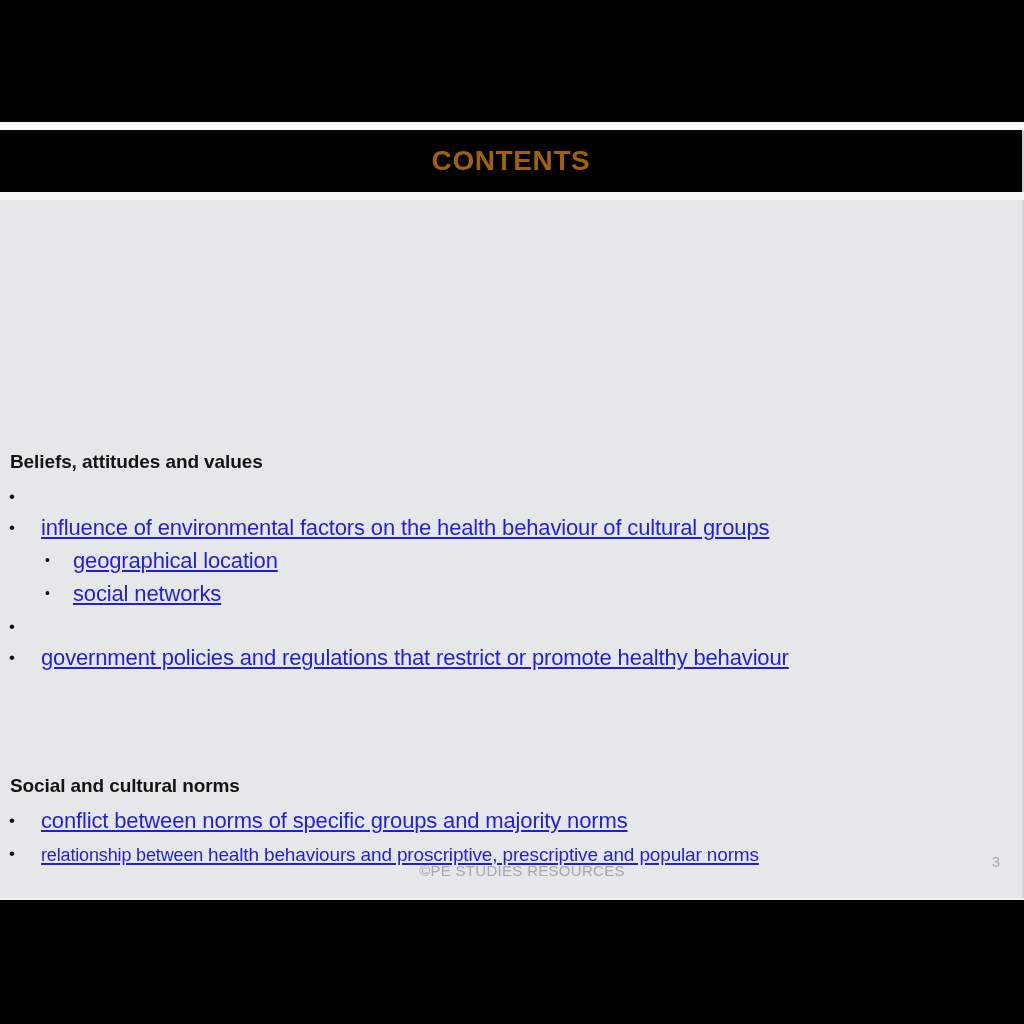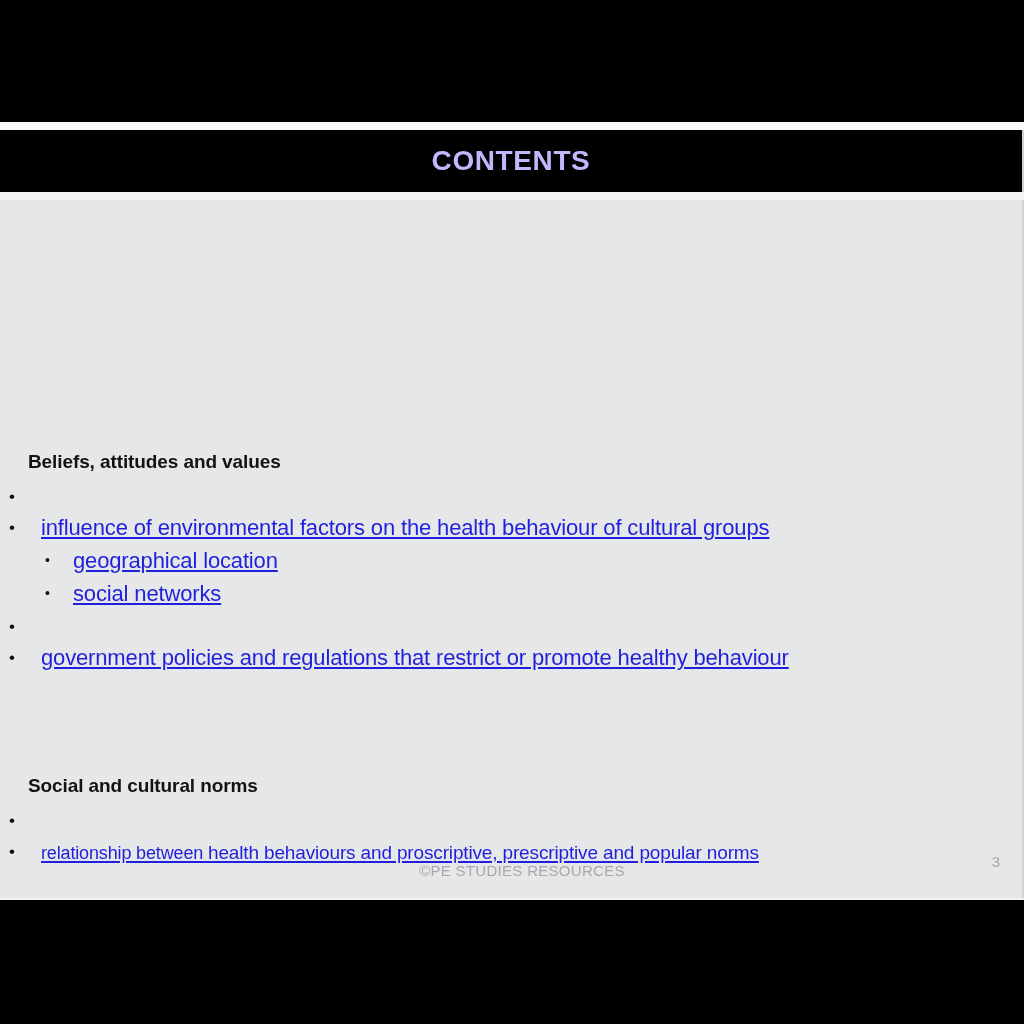--- a/index.html
+++ b/index.html
@@ -51,21 +51,21 @@
     top: 8px;
     width: 1022px;
     height: 62px;
     background: #000000;
     border-right: 2px solid #cfcfcf;
     display: flex;
     align-items: center;
     justify-content: center;
   }
   #title-bar .title-text {
-    color: #c4b5fd;
+    color: #a16207;
     font-size: 28px;
     font-weight: bold;
     letter-spacing: 0.6px;
     line-height: 1;
   }
 
   
   .gutter-mid {
     position: absolute;
     left: 0;
@@ -108,21 +108,21 @@
 
   .section {
     position: absolute;
     left: 0;
     width: 1010px;
   }
   .section-a { top: 250px; }
   .section-b { top: 574px; }
 
   .section-heading {
-    margin: 0 0 6px 28px;
+    margin: 0 0 6px 10px;
     font-size: 19px;
     font-weight: bold;
     color: #131313;
     line-height: 1.3;
     letter-spacing: -0.1px;
   }
 
   ul.bullets {
     list-style: none;
     margin: 0;
@@ -241,20 +241,21 @@
             </li>
           </ul>
         </div>
 
         <div class="section section-b">
           <div class="section-heading">Social and cultural norms</div>
 
           <ul class="bullets">
             <li class="bullet">
               <span class="marker">•</span>
+              <a class="link" href="#">conflict between norms of specific groups and majority norms</a>
             </li>
 
             <li class="bullet">
               <span class="marker">•</span>
               <a class="link" href="#"><span class="link-part lead">relationship between </span><span class="link-part tail">health behaviours and proscriptive, prescriptive and popular norms</span></a>
             </li>
           </ul>
         </div>
 
         <div id="footer-credit">©PE STUDIES RESOURCES</div>

